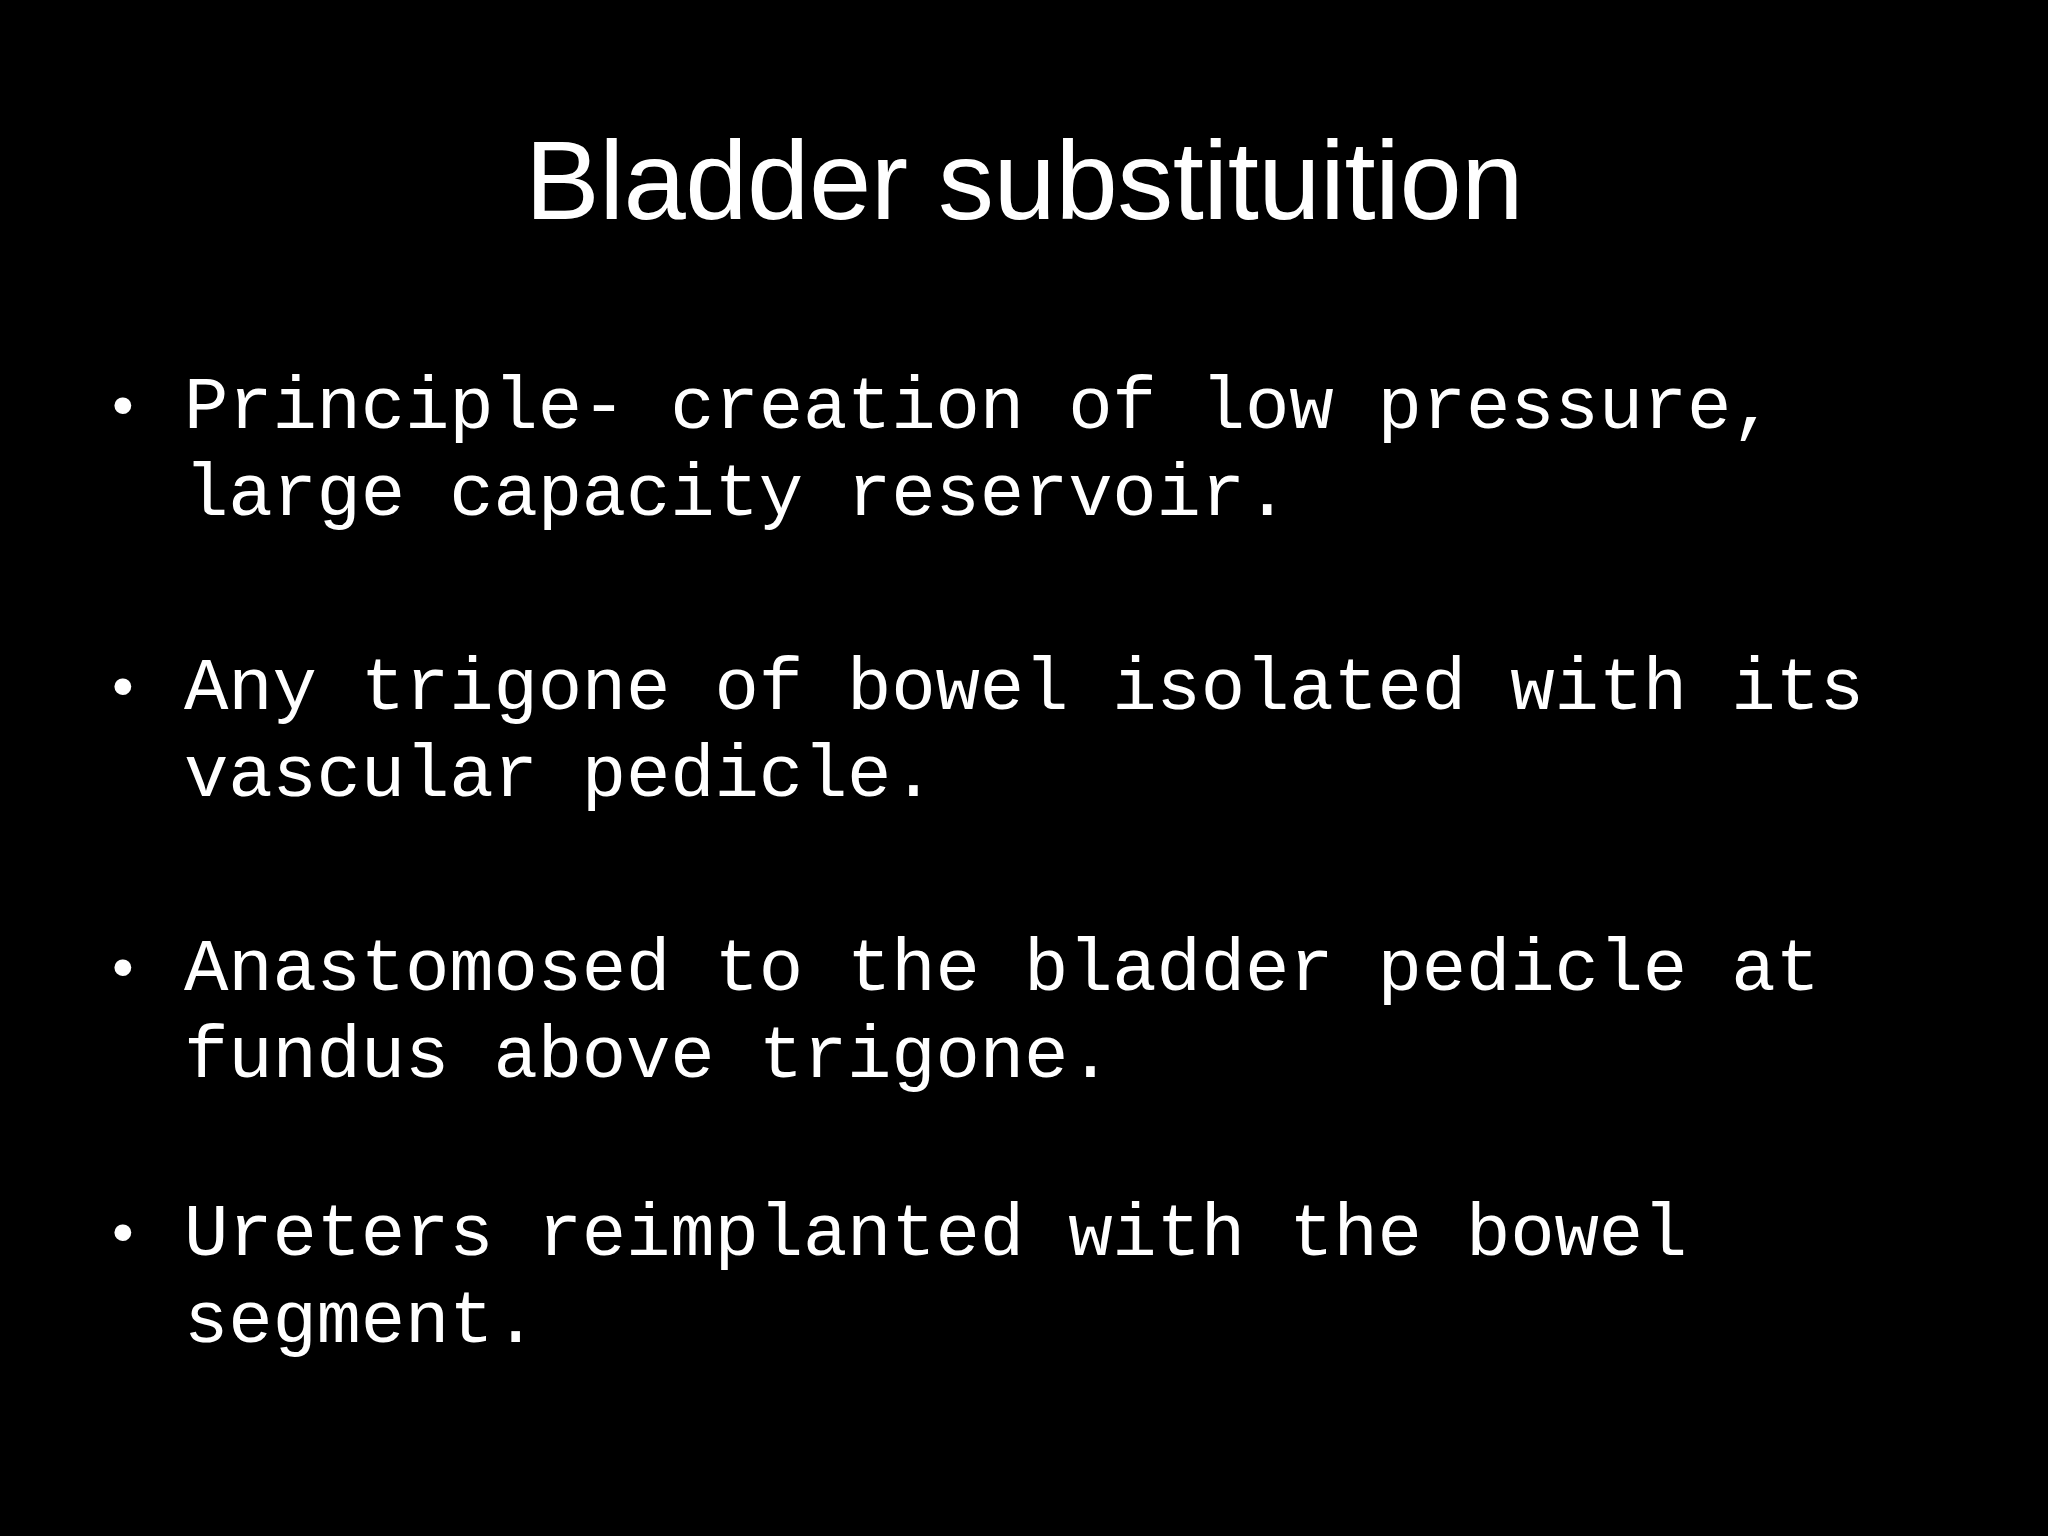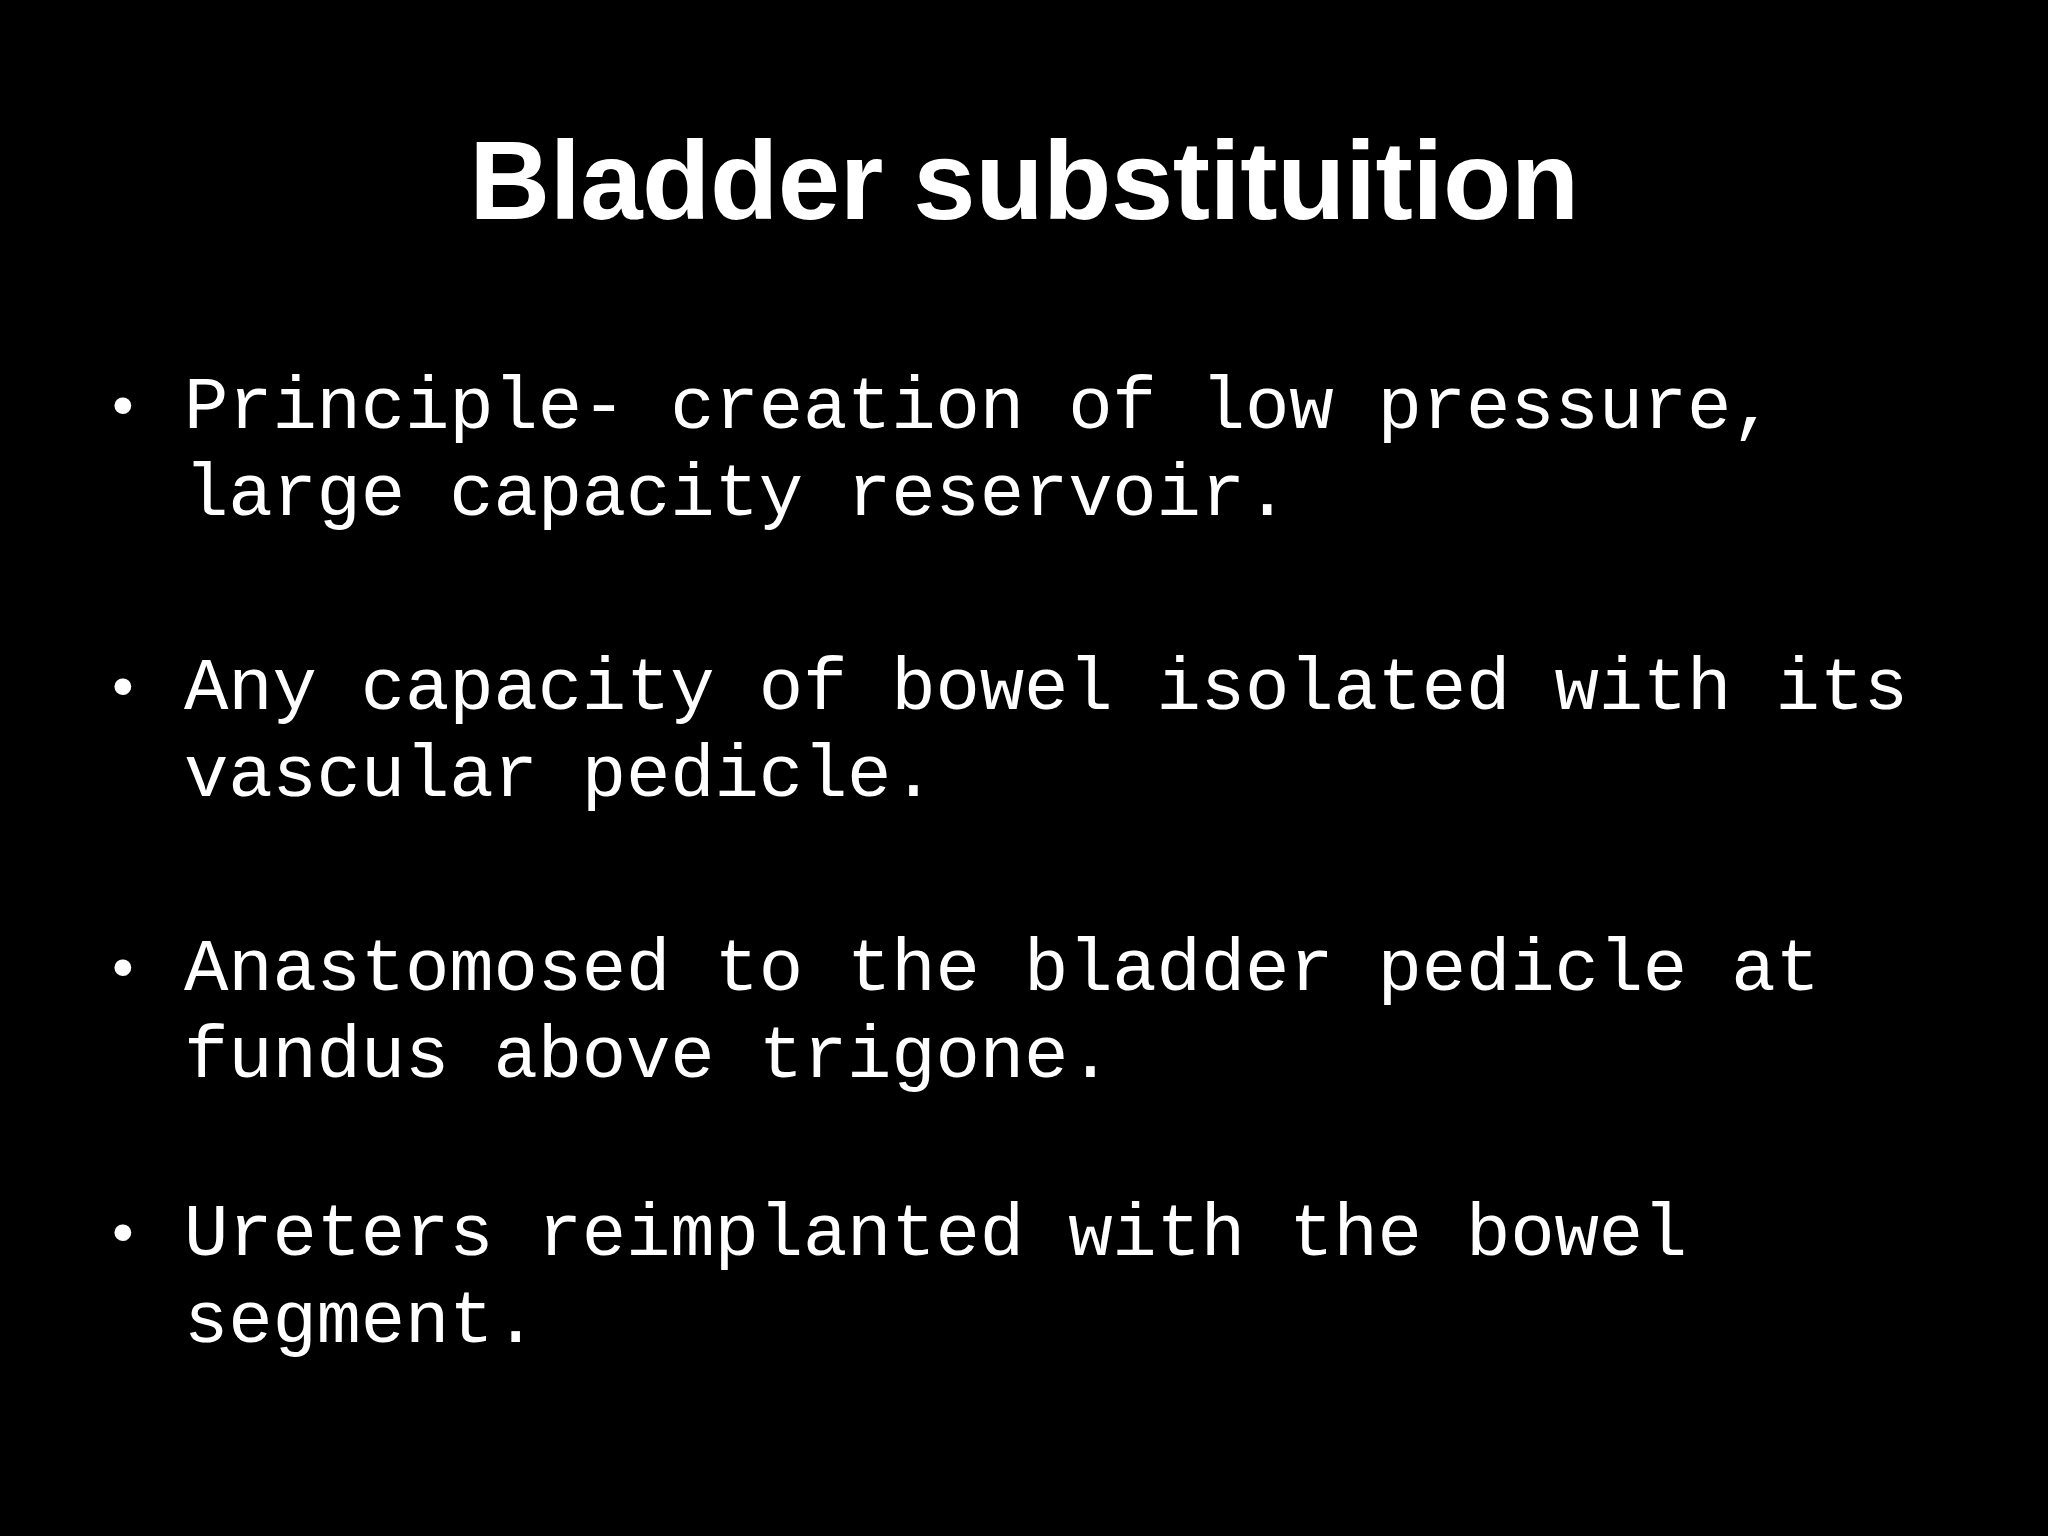--- a/index.html
+++ b/index.html
@@ -21,21 +21,21 @@
   }
   .slide-title {
     position: absolute;
     left: 0;
     top: 118px;
     width: 2048px;
     text-align: center;
     color: #ffffff;
     font-size: 112px;
     line-height: 1.12;
-    font-weight: 700;
+    font-weight: 400;
     letter-spacing: -0.5px;
     white-space: nowrap;
   }
   .bullet-list {
     position: absolute;
     left: 112px;
     top: 365px;
     width: 1836px;
   }
   .bullet-item {
@@ -79,21 +79,21 @@
 
     <div class="bullet-item">
       <span class="bullet-marker">•</span>
       <span class="bullet-text">Principle- creation of low pressure, large capacity reservoir.</span>
     </div>
 
     <div class="spacer-line"></div>
 
     <div class="bullet-item">
       <span class="bullet-marker">•</span>
-      <span class="bullet-text">Any capacity of bowel isolated with its vascular pedicle.</span>
+      <span class="bullet-text">Any trigone of bowel isolated with its vascular pedicle.</span>
     </div>
 
     <div class="spacer-line"></div>
 
     <div class="bullet-item">
       <span class="bullet-marker">•</span>
       <span class="bullet-text">Anastomosed to the bladder pedicle at fundus above trigone.</span>
     </div>
 
     <div class="spacer-line-sm"></div>

